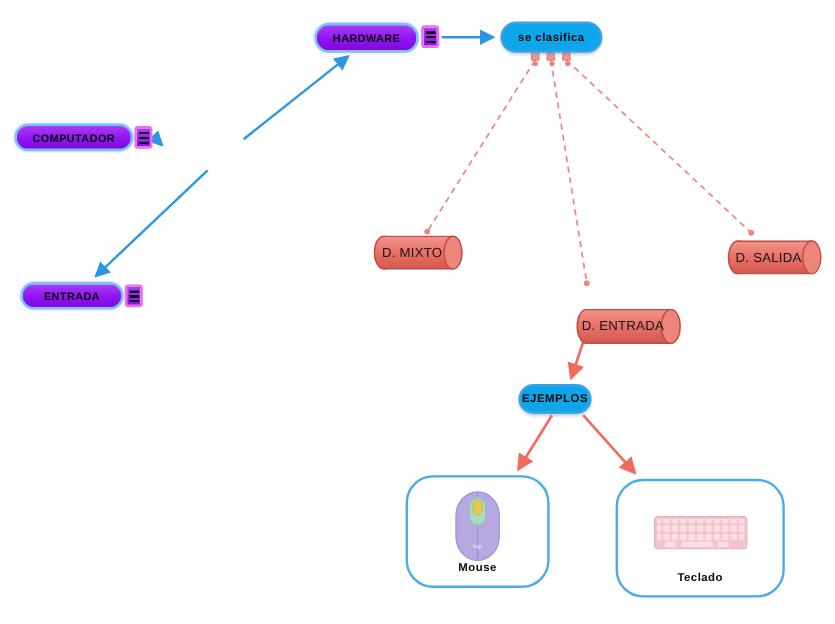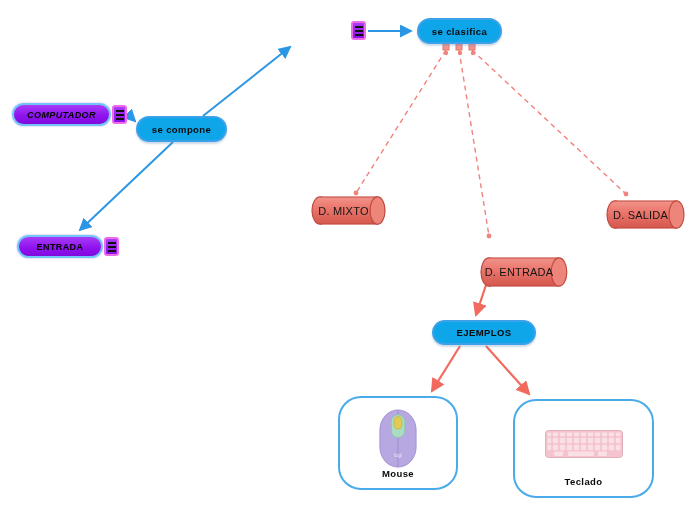--- a/index.html
+++ b/index.html
@@ -91,47 +91,47 @@
     <circle cx="473" cy="53" r="2.2" fill="#F0837C"></circle>
     <circle cx="356" cy="193" r="2.4" fill="#F0837C"></circle>
     <circle cx="489" cy="236" r="2.4" fill="#F0837C"></circle>
     <circle cx="626" cy="194" r="2.4" fill="#F0837C"></circle>
 
     <line x1="491" y1="270" x2="476" y2="315" stroke="#F26A5E" stroke-width="2.2" marker-end="url(#arrow-red)"></line>
     <line x1="460" y1="346" x2="432" y2="391" stroke="#F26A5E" stroke-width="2.2" marker-end="url(#arrow-red)"></line>
     <line x1="486" y1="346" x2="529" y2="394" stroke="#F26A5E" stroke-width="2.2" marker-end="url(#arrow-red)"></line>
   </svg>
 
-  <div class="pill-purple" style="left:12px;top:103px;width:99px;height:23px;font-style:italic;">
+  <div class="pill-purple" style="left:12px;top:103px;width:99px;height:23px;">
     <span>COMPUTADOR</span>
   </div>
   <div class="badge" style="left:112px;top:105px;">
     <span class="menu-lines"></span>
   </div>
 
+  <div class="pill-purple" style="left:262px;top:19px;width:87px;height:25px;">
+    <span>HARDWARE</span>
+  </div>
   <div class="badge" style="left:351px;top:21px;">
     <span class="menu-lines"></span>
   </div>
 
   <div class="pill-purple" style="left:17px;top:235px;width:86px;height:23px;">
     <span>ENTRADA</span>
   </div>
   <div class="badge" style="left:104px;top:237px;">
     <span class="menu-lines"></span>
   </div>
 
-  <div class="node-white" style="left:136px;top:116px;width:91px;height:26px;">
-    <span>se compone</span>
-  </div>
 
   <div class="node-white" style="left:417px;top:18px;width:85px;height:26px;">
     <span>se clasifica</span>
   </div>
 
-  <div class="node-white" style="left:432px;top:320px;width:104px;height:25px;">
+  <div class="node-white" style="left:432px;top:320px;width:61px;height:25px;">
     <span>EJEMPLOS</span>
   </div>
 
   <div class="cylinder" style="left:311px;top:196px;width:75px;height:29px;">
     <svg width="75" height="29" viewBox="0 0 75 29">
       <defs>
         <linearGradient id="cg1" x1="0" y1="0" x2="0" y2="1">
           <stop offset="0" stop-color="#F2948C"></stop>
             <stop offset="0.4" stop-color="#EB776D"></stop>
             <stop offset="1" stop-color="#D4574D"></stop>

